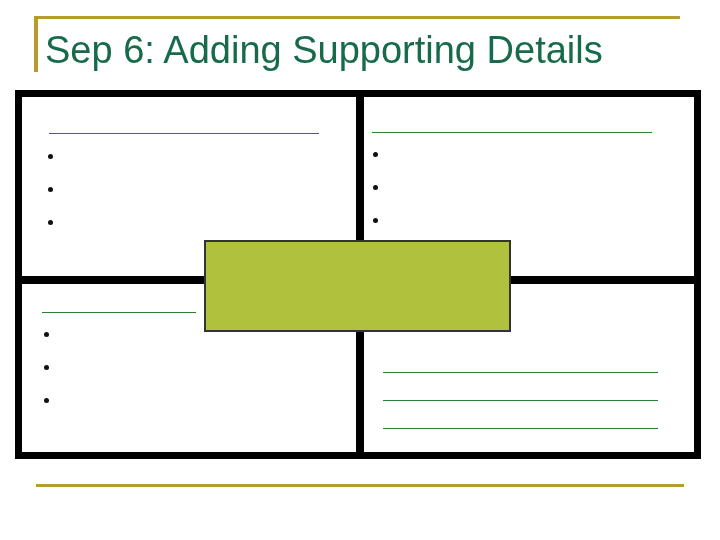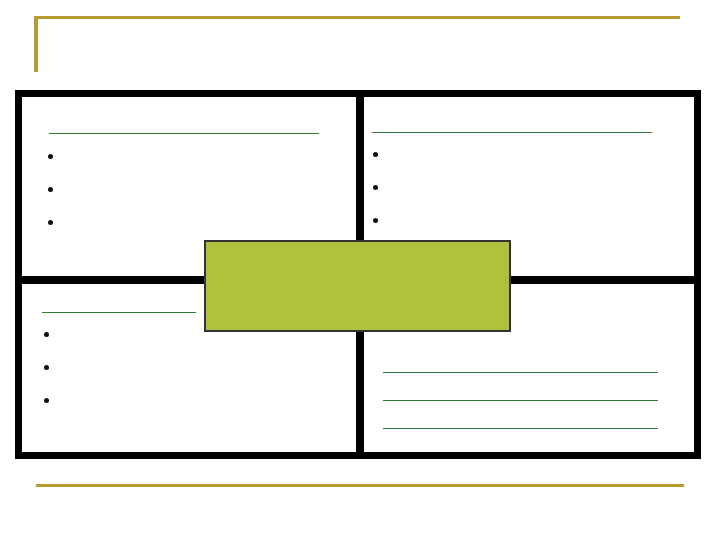--- a/index.html
+++ b/index.html
@@ -94,20 +94,21 @@
   }
 </style>
 </head>
 <body>
 
 <div class="slide">
 
   <div class="abs top-accent"></div>
   <div class="abs left-accent"></div>
 
+  <div class="abs slide-title">Sep 6: Adding Supporting Details</div>
 
   <div class="abs grid">
     <div class="abs v-divider"></div>
     <div class="abs h-divider"></div>
   </div>
 
   <div class="abs heading-rule rule-tl"></div>
   <div class="abs bullets bullets-tl">
     <span class="bullet-dot"></span>
   <span class="bullet-dot"></span>

